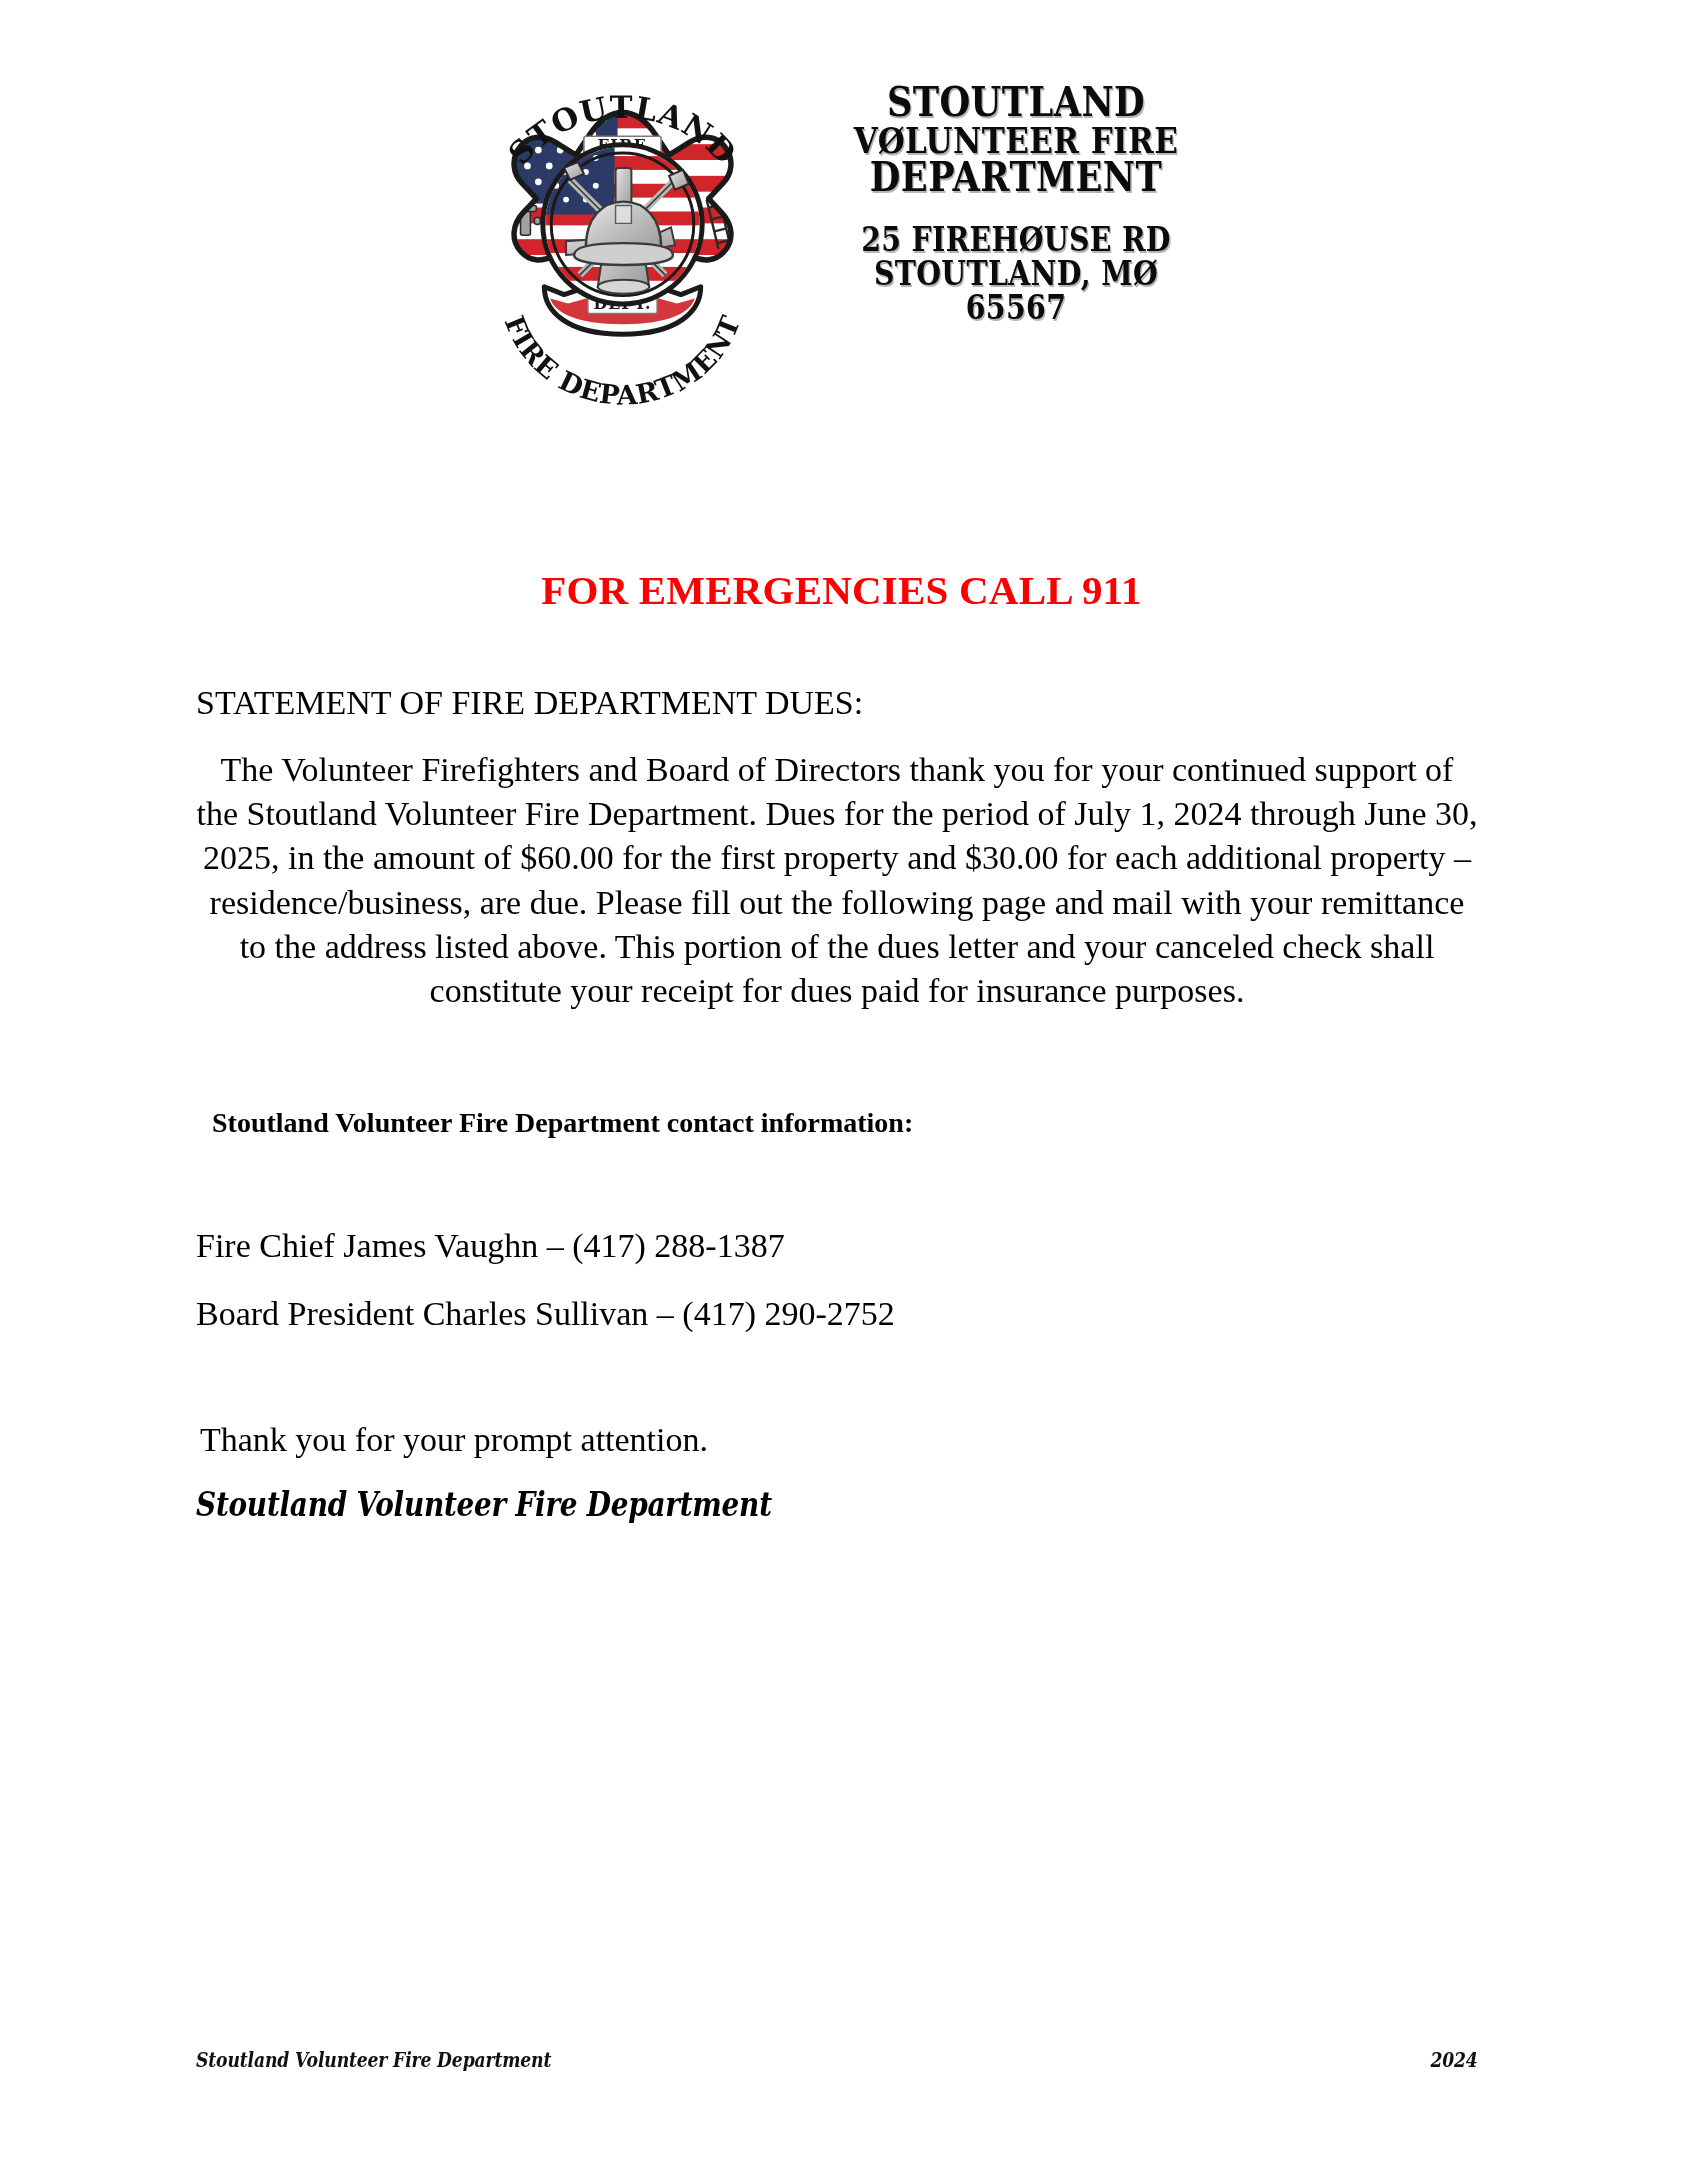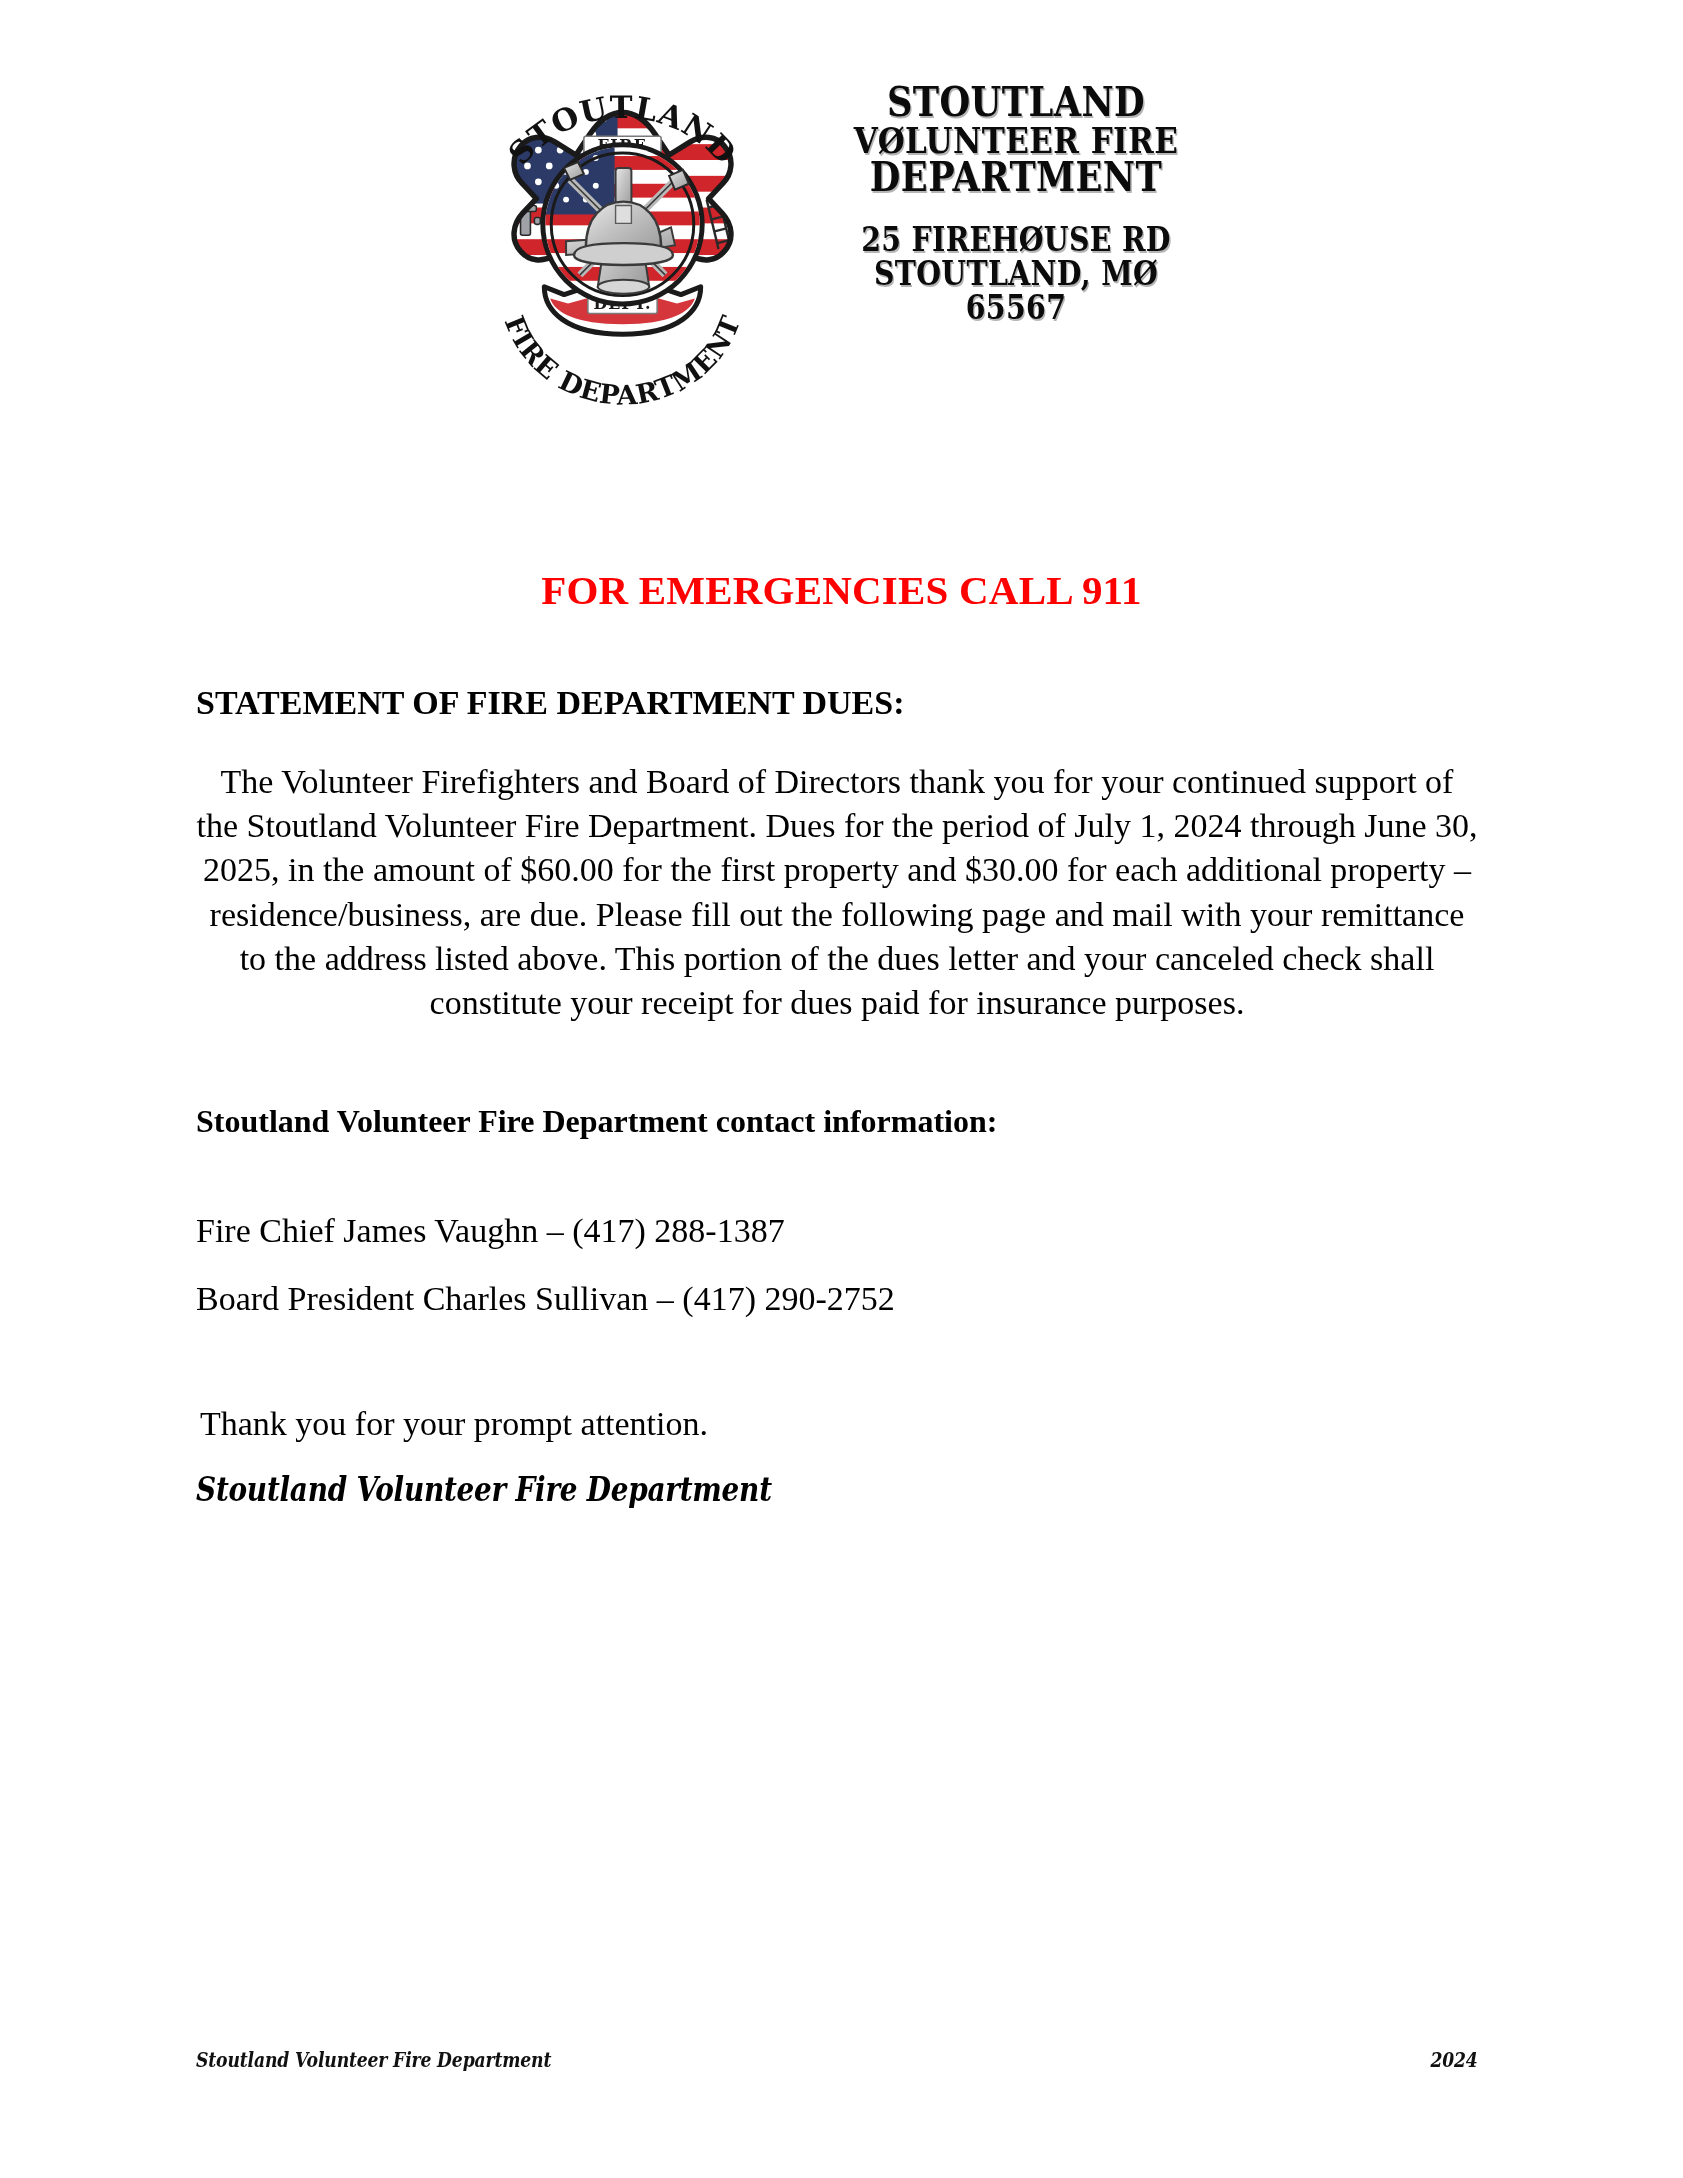--- a/index.html
+++ b/index.html
@@ -86,41 +86,41 @@
 
   
   .body-area {
     position: absolute;
     left: 196px;
     top: 683px;
     width: 1282px;
   }
   .sec-head {
     font-family: "Liberation Serif", "DejaVu Serif", serif;
-    font-weight: 700;
+    font-weight: 400;
     font-size: 34px;
     line-height: 1.15;
-    margin: 0 0 38px 0;
+    margin: 0 0 26px 0;
   }
   .para {
     font-family: "Liberation Serif", "DejaVu Serif", serif;
     font-size: 34px;
     line-height: 1.30;
     margin: 0;
     text-align: center;
   }
   .spacer-lg { height: 77px; }
   .spacer-md { height: 59px; }
 
   .contact-head {
     font-family: "Liberation Serif", "DejaVu Serif", serif;
     font-weight: 700;
-    font-size: 32px;
+    font-size: 28px;
     line-height: 1.2;
-    margin: 0;
+    margin: 16px;
   }
   .contact-line {
     font-family: "Liberation Serif", "DejaVu Serif", serif;
     font-size: 34px;
     line-height: 1.35;
     margin: 8px 0 22px 0;
   }
   .thanks {
     font-family: "Liberation Serif", "DejaVu Serif", serif;
     font-size: 34px;

